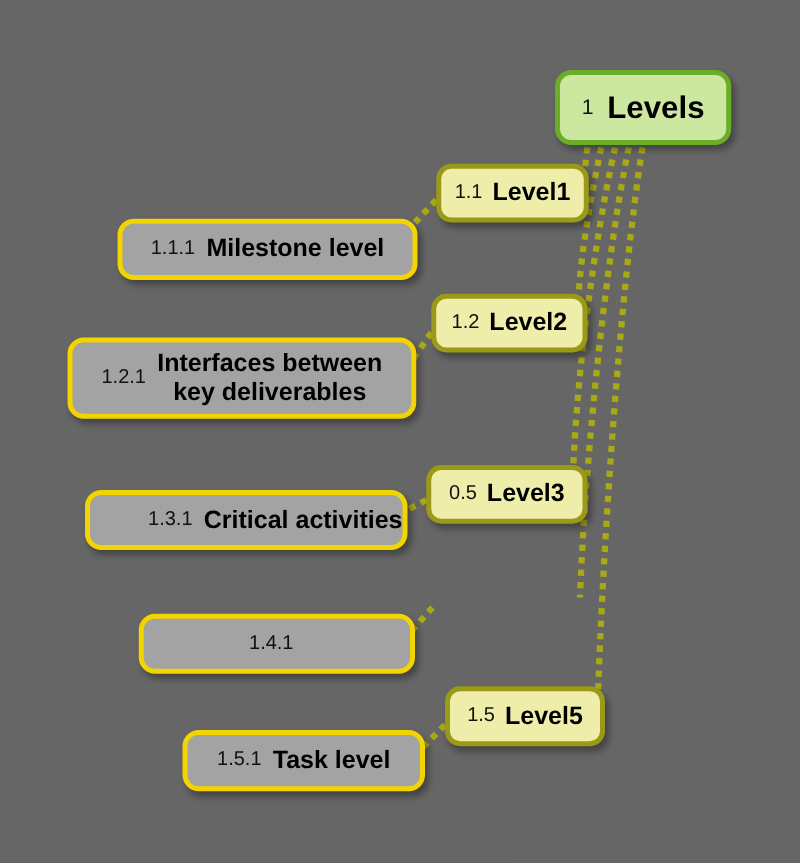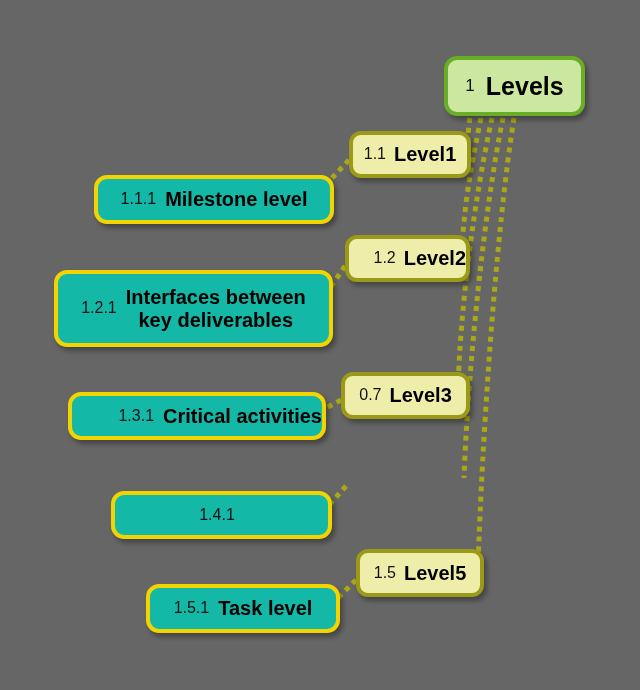--- a/index.html
+++ b/index.html
@@ -64,21 +64,21 @@
     background: #eeeeaa;
     border-color: #9a9a18;
     border-width: 4px;
     border-radius: 12px;
   }
   .node.level .num { font-size: 16px; margin-right: 8px; }
   .node.level .lbl { font-size: 20px; }
 
   
   .node.leaf {
-    background: #14b8a6;
+    background: #a3a3a3;
     border-color: #f2d400;
     border-width: 4px;
     border-radius: 13px;
   }
   .node.leaf .num { font-size: 16px; margin-right: 9px; }
   .node.leaf .lbl { font-size: 20px; }
   .node.leaf.two-line .lbl { font-size: 20px; }
 </style>
 </head>
 <body>
@@ -114,33 +114,33 @@
   <div class="node level" style="left:349px; top:131px; width:122px; height:47px;">
     <span class="num">1.1</span>
     <span class="lbl">Level1</span>
   </div>
 
   <div class="node leaf" style="left:94px; top:175px; width:240px; height:49px;">
     <span class="num">1.1.1</span>
     <span class="lbl">Milestone level</span>
   </div>
 
-  <div class="node level" style="left:345px; top:235px; width:125px; height:47px;justify-content:flex-end;">
+  <div class="node level" style="left:345px; top:235px; width:125px; height:47px;">
     <span class="num">1.2</span>
     <span class="lbl">Level2</span>
   </div>
 
-  <div class="node leaf two-line" style="left:54px; top:270px; width:279px; height:77px;">
+  <div class="node leaf two-line" style="left:54px; top:270px; width:279px; height:65px;">
     <span class="num">1.2.1</span>
     <span class="lbl">Interfaces between
 key deliverables</span>
   </div>
 
   <div class="node level" style="left:341px; top:372px; width:129px; height:47px;">
-    <span class="num">0.7</span>
+    <span class="num">0.5</span>
     <span class="lbl">Level3</span>
   </div>
 
   <div class="node leaf" style="left:68px; top:392px; width:258px; height:48px;justify-content:flex-end;">
     <span class="num">1.3.1</span>
     <span class="lbl">Critical activities</span>
   </div>
 
 
   <div class="node leaf" style="left:111px; top:491px; width:221px; height:48px;">

